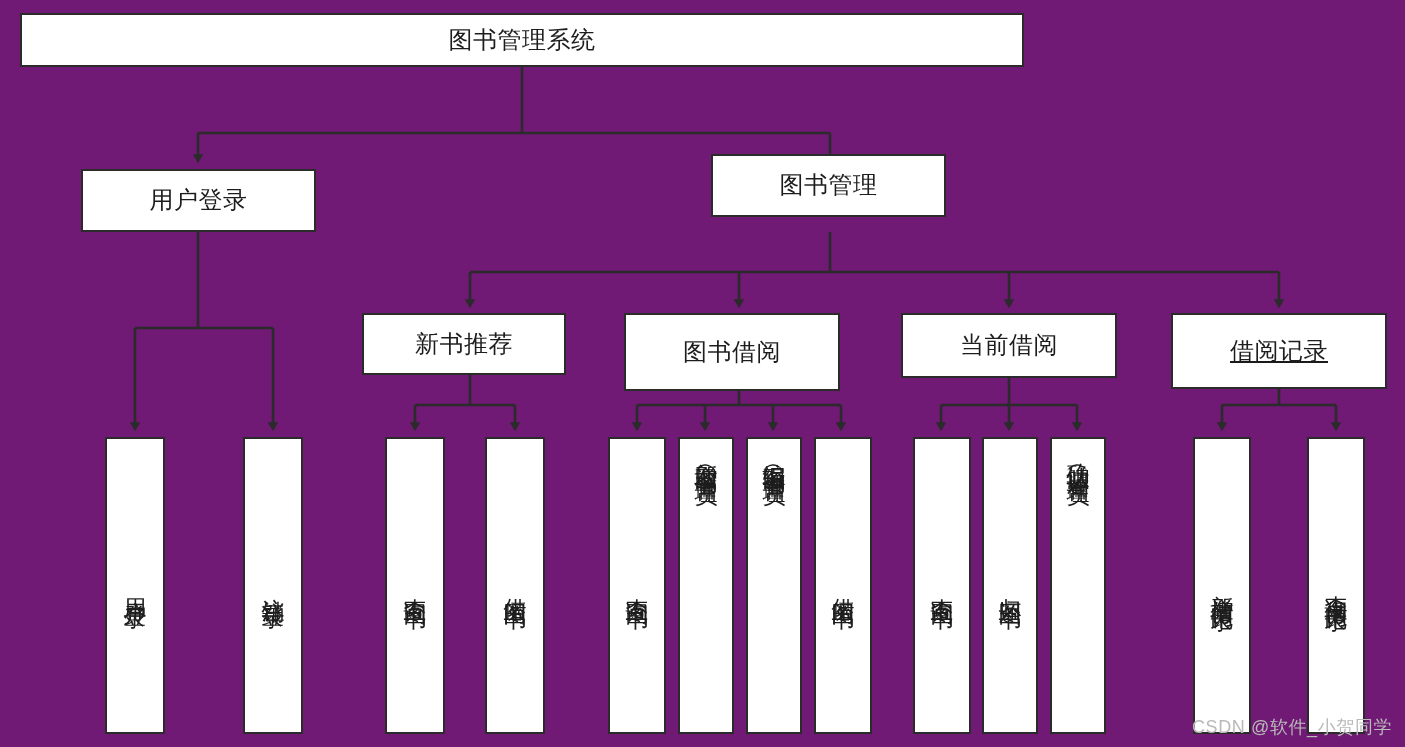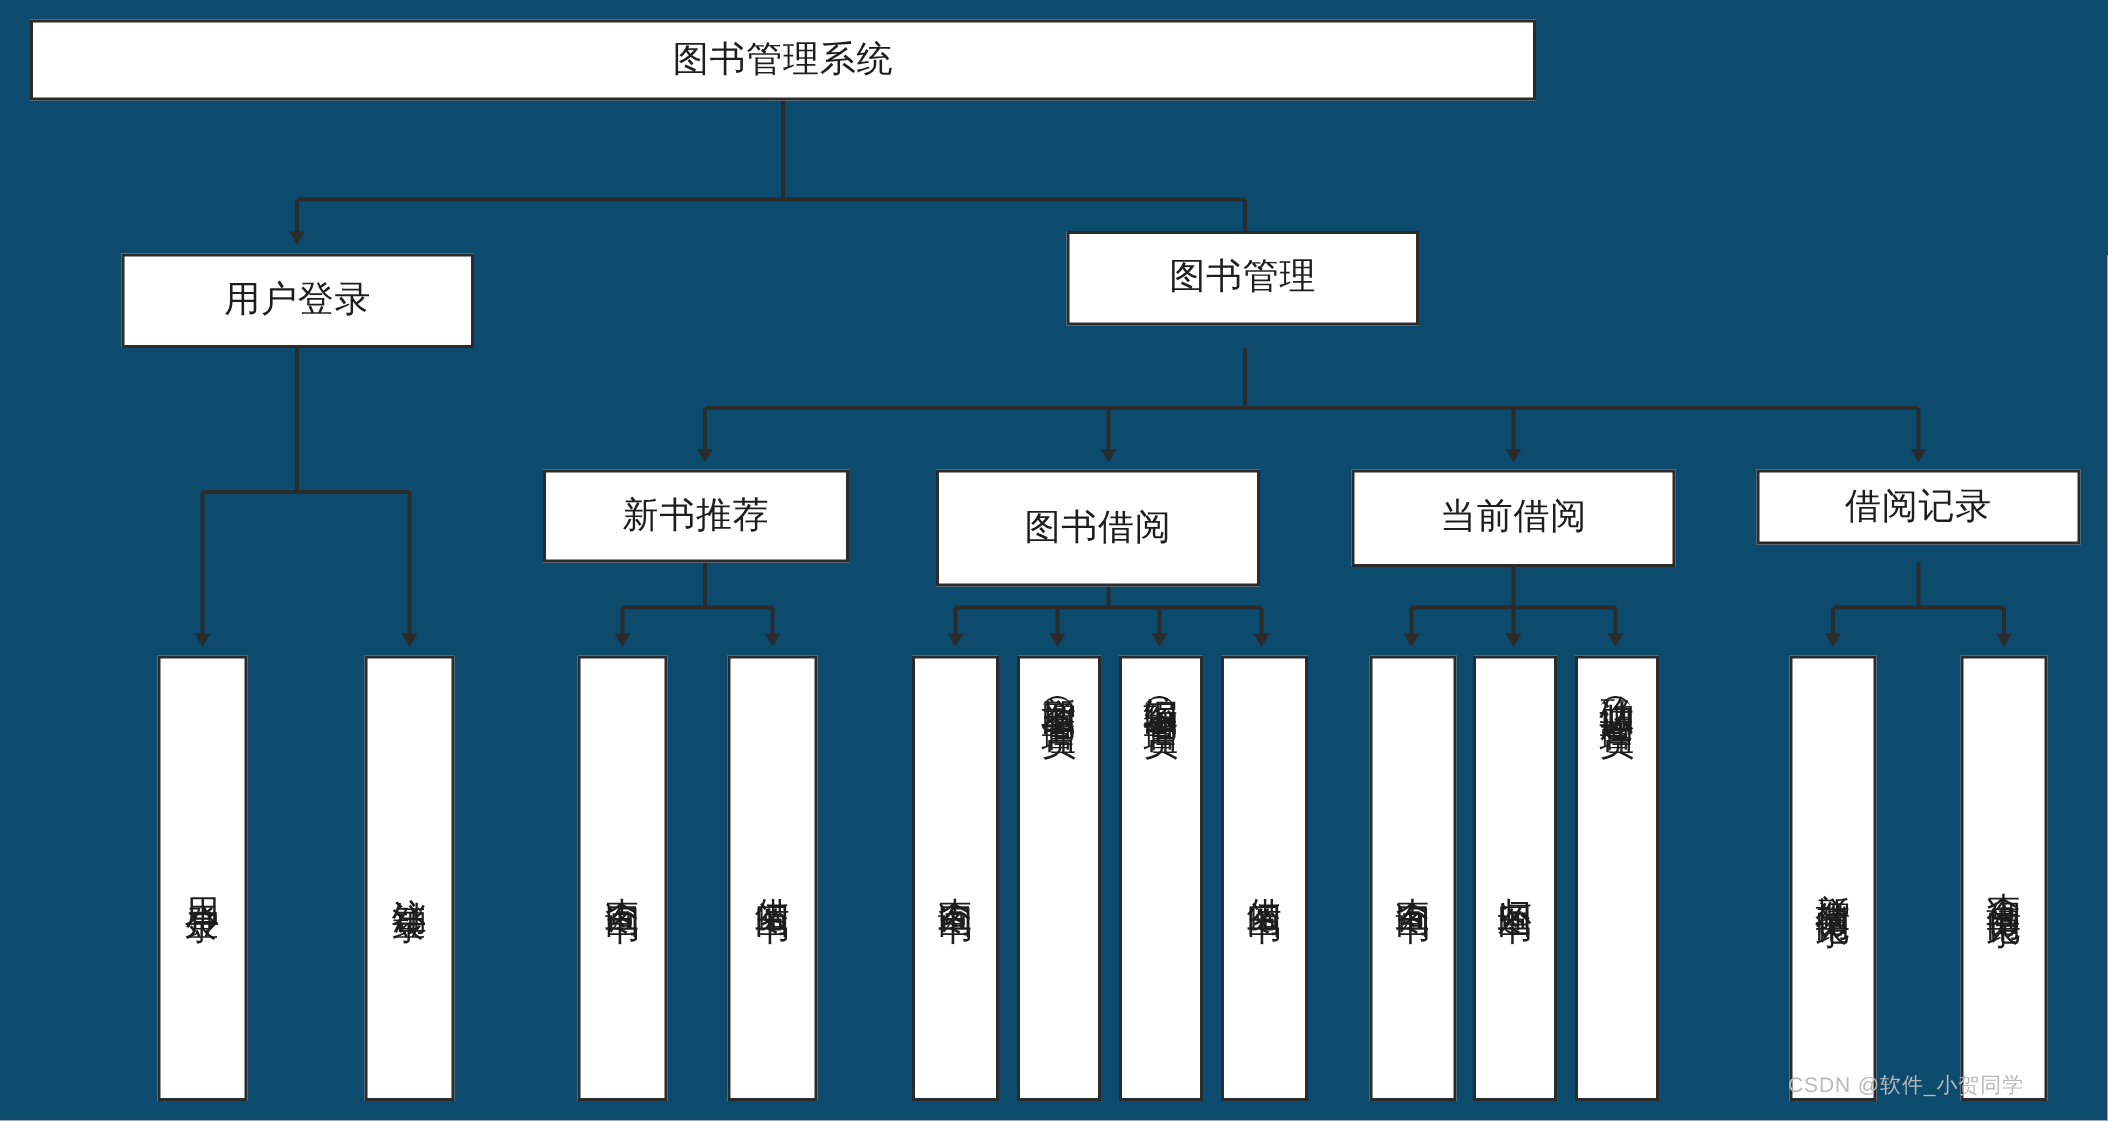--- a/index.html
+++ b/index.html
@@ -9,21 +9,21 @@
     background: #ffffff;
   }
   body {
     font-family: "Liberation Sans", "DejaVu Sans", sans-serif;
     color: #1a1a1a;
   }
   #canvas {
     position: relative;
     width: 1405px;
     height: 747px;
-    background: #0c4a6e;
+    background: #701a75;
     overflow: hidden;
   }
   #edges {
     position: absolute;
     left: 0;
     top: 0;
     width: 1405px;
     height: 747px;
     pointer-events: none;
   }
@@ -57,21 +57,21 @@
     line-height: 1.08;
     letter-spacing: 3px;
     white-space: normal;
   }
   .node.vertical.centered {
     align-items: center;
     padding-top: 0;
   }
   .watermark {
     position: absolute;
-    font-size: 14px;
+    font-size: 18px;
     color: #b9b9b9;
     letter-spacing: 0.6px;
     white-space: nowrap;
     z-index: 5;
     font-family: "Liberation Sans", "DejaVu Sans", sans-serif;
   }
 </style>
 </head>
 <body>
 
@@ -140,21 +140,21 @@
 
   <div class="node" style="left:362px; top:313px; width:204px; height:62px;">
     <span class="node-label">新书推荐</span>
   </div>
   <div class="node" style="left:624px; top:313px; width:216px; height:78px;">
     <span class="node-label">图书借阅</span>
   </div>
   <div class="node" style="left:901px; top:313px; width:216px; height:65px;">
     <span class="node-label">当前借阅</span>
   </div>
-  <div class="node" style="left:1171px; top:313px; width:216px; height:50px;">
+  <div class="node" style="left:1171px; top:313px; width:216px; height:76px;text-decoration:underline;">
     <span class="node-label">借阅记录</span>
   </div>
 
   <div class="node vertical centered" style="left:105px; top:437px; width:60px; height:297px;">
     <span class="node-label">用户登录</span>
   </div>
   <div class="node vertical centered" style="left:243px; top:437px; width:60px; height:297px;">
     <span class="node-label">注销登录</span>
   </div>
 

